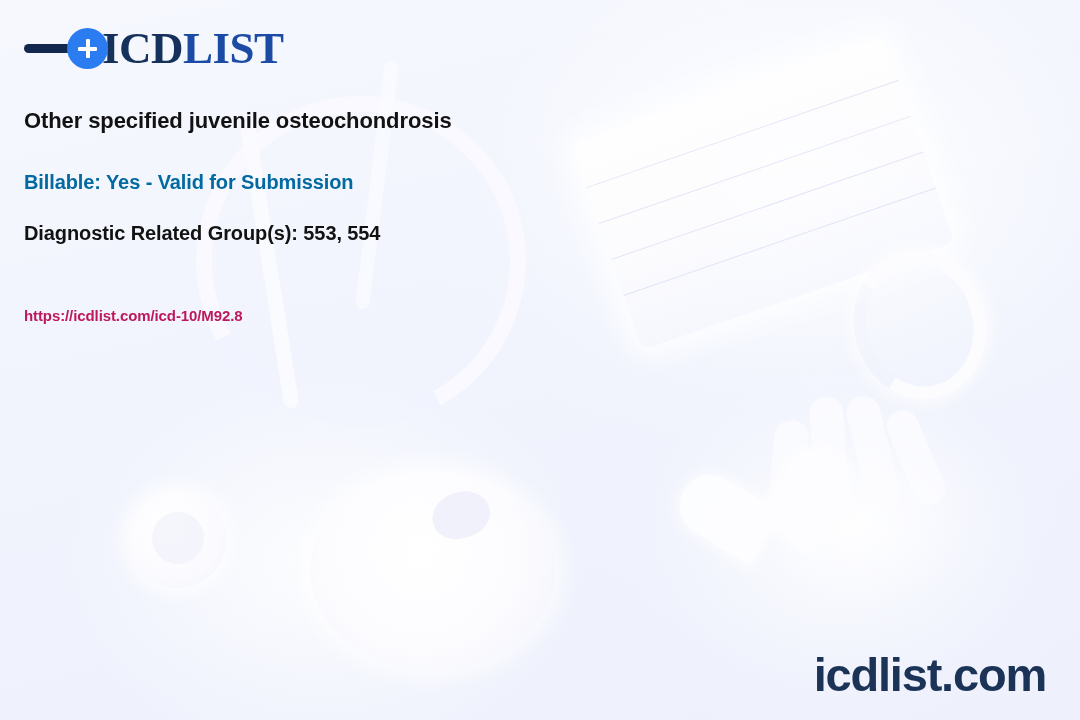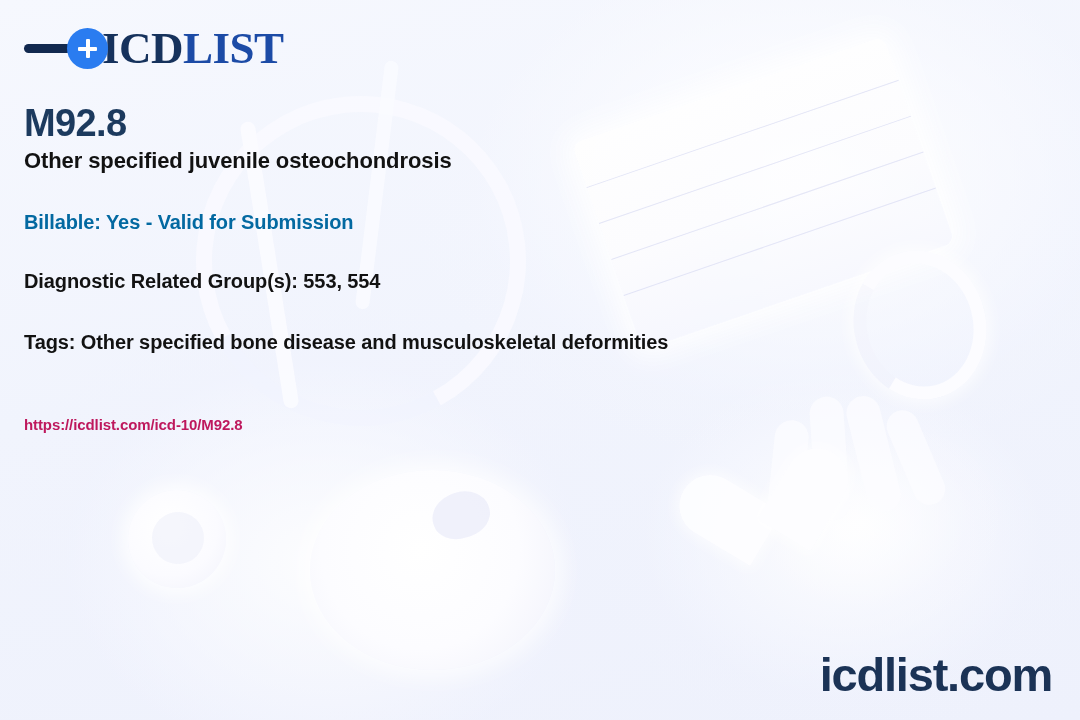--- a/index.html
+++ b/index.html
@@ -198,21 +198,21 @@
     letter-spacing:-0.1px;
   }
   #billable {
     margin-top:37px;
     font-size:20px;
     font-weight:bold;
     color:#0369a1;
     letter-spacing:-0.1px;
   }
   #drg {
-    margin-top:36px;
+    margin-top:28px;
     font-size:20px;
     font-weight:bold;
     color:#121212;
     letter-spacing:-0.1px;
   }
   #tags {
     margin-top:38px;
     font-size:20px;
     font-weight:bold;
     color:#121212;
@@ -222,21 +222,21 @@
     margin-top:62px;
     font-size:15px;
     font-weight:bold;
     color:#be185d;
     letter-spacing:-0.1px;
   }
 
   
   #footer-brand {
     position:absolute;
-    right:28px; bottom:22px;
+    right:34px; bottom:22px;
     font-size:47px;
     font-weight:bold;
     color:#1b3356;
     letter-spacing:-1.2px;
     line-height:1;
   }
 </style>
 </head>
 <body>
 
@@ -271,21 +271,19 @@
 <div id="header">
   <div id="logo">
     <span class="logo-dash"></span>
     <span class="logo-plus"></span>
     <span class="logo-icd">ICD</span>
     <span class="logo-list">LIST</span>
   </div>
 </div>
 
 <div id="content">
-  <div id="code-title">M92.8</div>
   <div id="code-description">Other specified juvenile osteochondrosis</div>
   <div id="billable">Billable: Yes - Valid for Submission</div>
   <div id="drg">Diagnostic Related Group(s): 553, 554</div>
-  <div id="tags">Tags: Other specified bone disease and musculoskeletal deformities</div>
   <div id="source-url">https://icdlist.com/icd-10/M92.8</div>
 </div>
 
 <div id="footer-brand">icdlist.com</div>
 
 </body></html>

